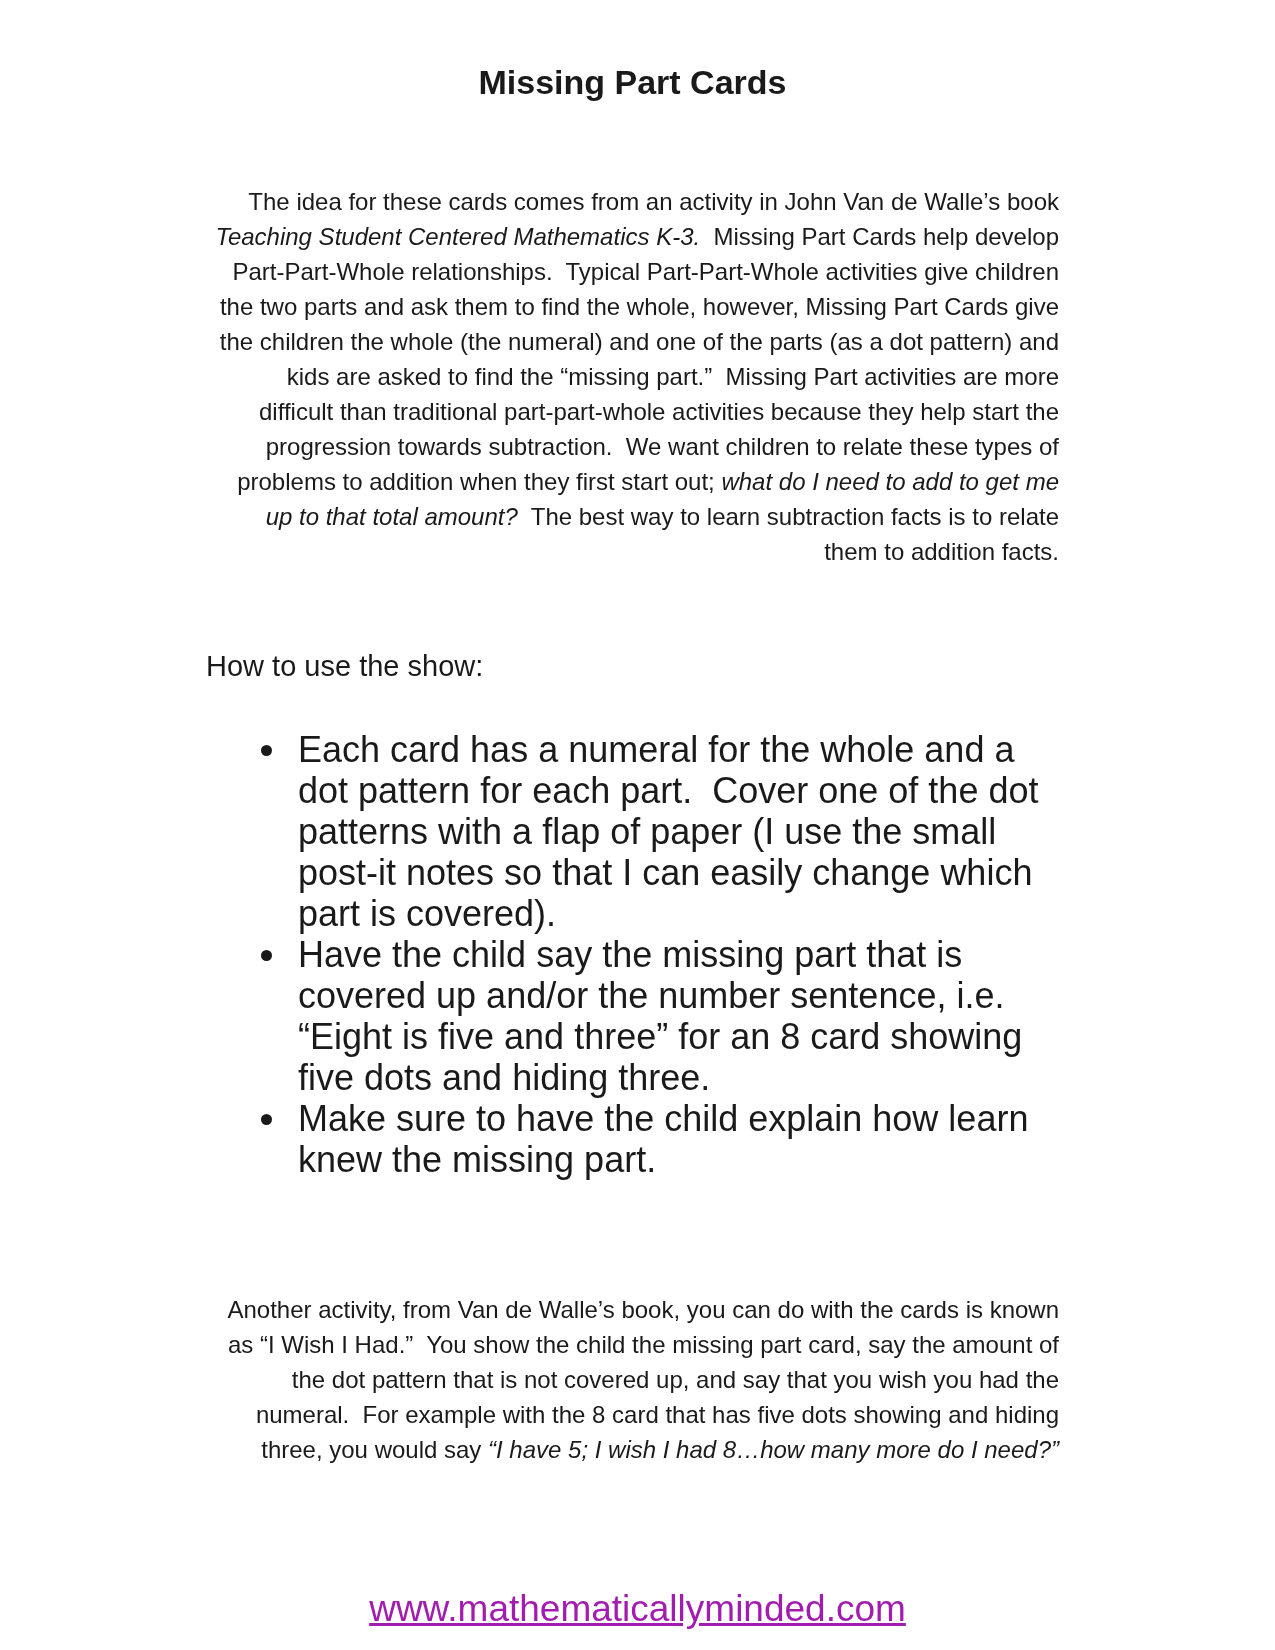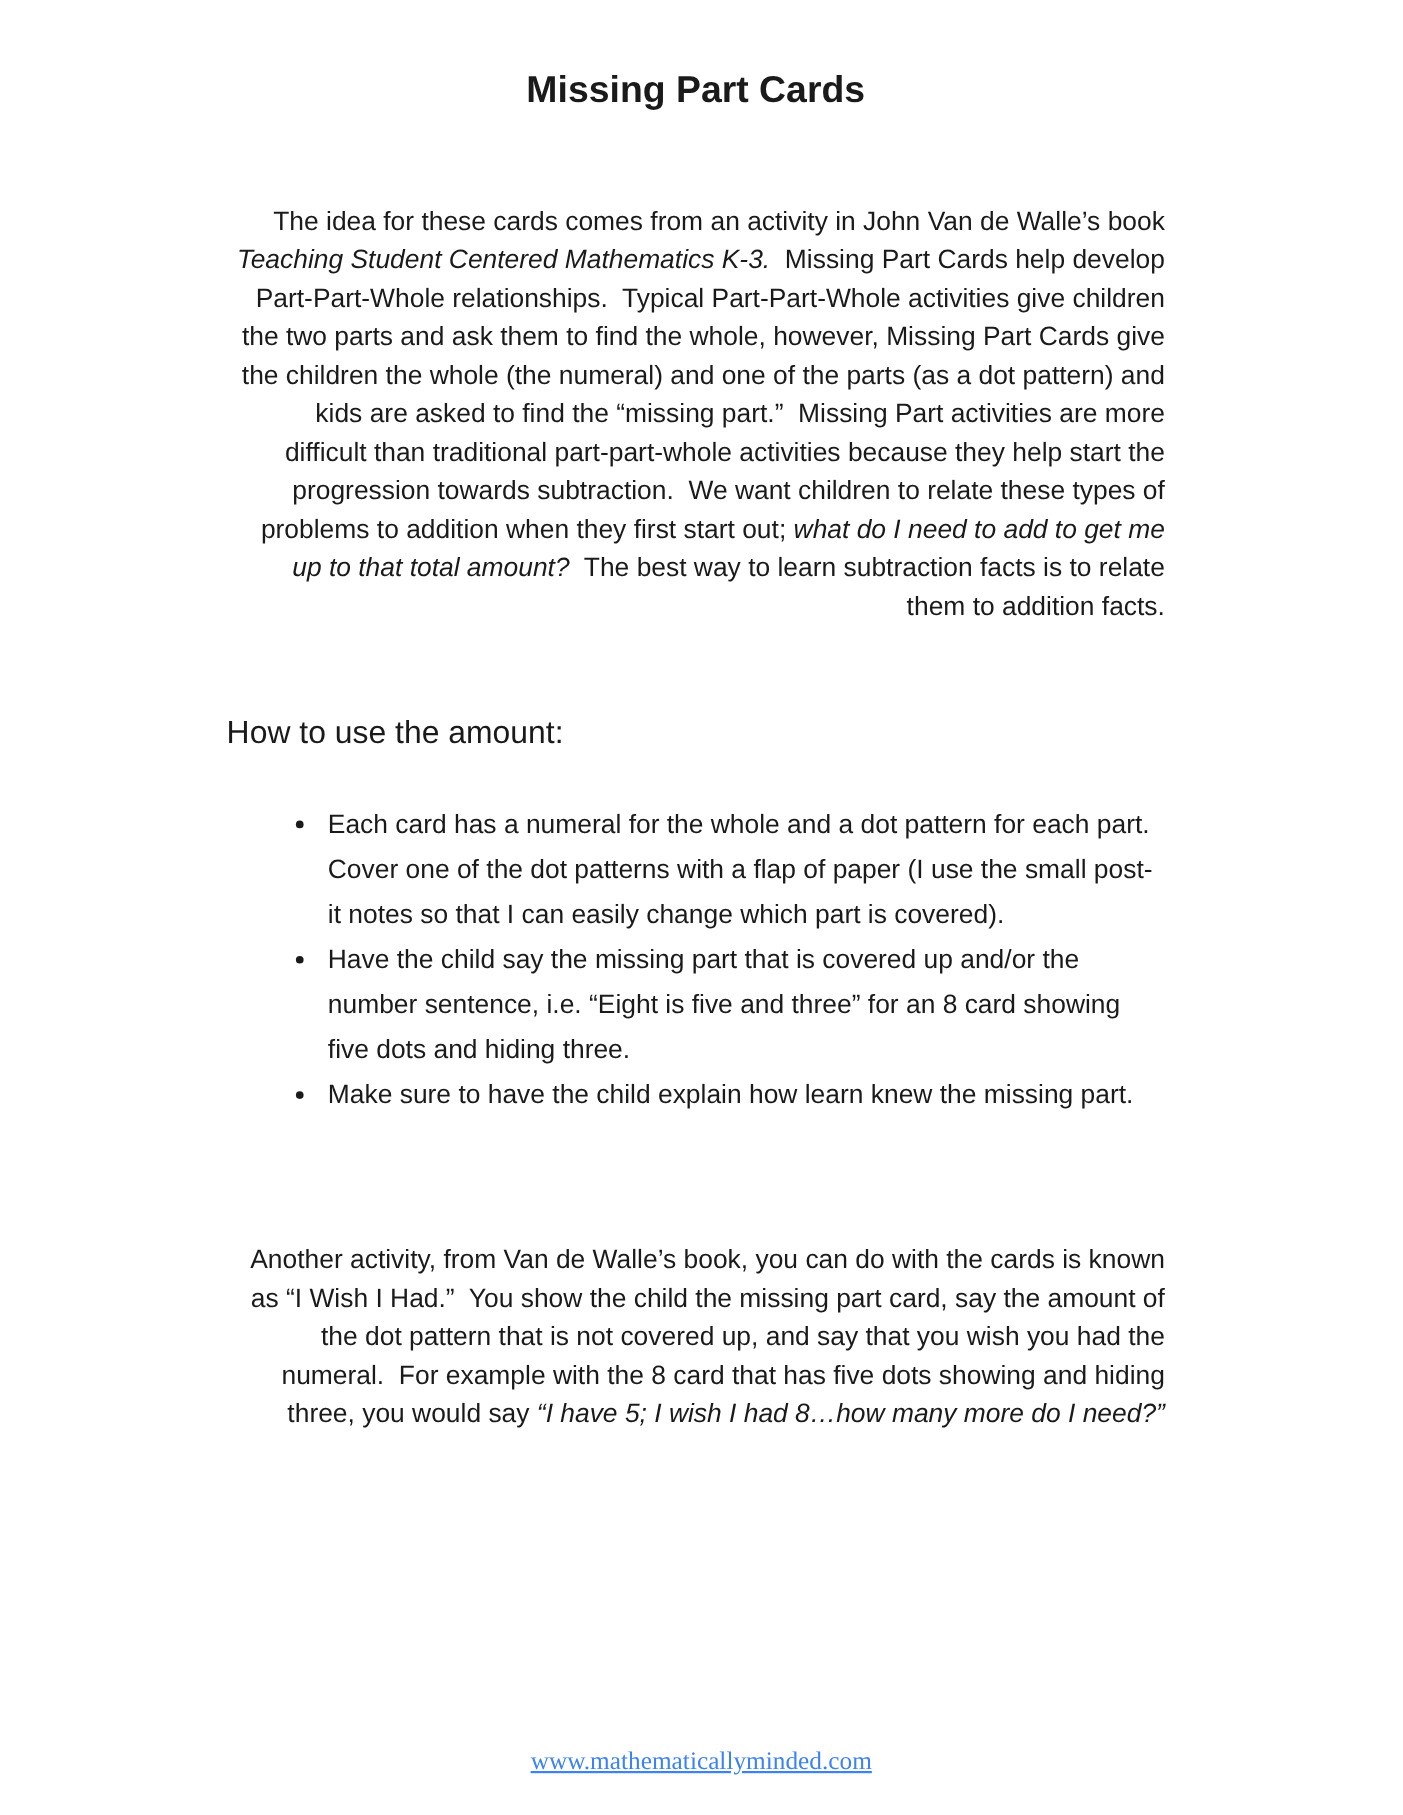--- a/index.html
+++ b/index.html
@@ -41,52 +41,52 @@
     line-height: 38px;
     font-weight: normal;
     white-space: pre-wrap;
   }
   ul.bullet-list {
     margin: 44px 0 0 0;
     padding: 0 0 0 84px;
     list-style: disc outside;
   }
   ul.bullet-list li {
-    font-size: 24px;
+    font-size: 36px;
     line-height: 41px;
     padding-left: 8px;
     white-space: pre-wrap;
   }
   .activity-para { margin-top: 112px; }
   .em { font-style: italic; }
   .footer {
     position: absolute;
     left: 0;
     right: 0;
     top: 1588px;
     text-align: center;
   }
   .footer a {
-    font-family: Liberation Serif, serif;
-    font-size: 23px;
-    color: #3b82f6;
+    font-family: Liberation Sans, sans-serif;
+    font-size: 37px;
+    color: #a21caf;
     text-decoration: underline;
     cursor: pointer;
   }
 </style>
 </head>
 <body>
 
 <div class="page">
 
   <h1 class="doc-title">Missing Part Cards</h1>
 
   <p class="para intro-para"><span>The idea for these cards comes from an activity in John Van de Walle’s book </span><span class="em">Teaching Student Centered Mathematics K-3.</span><span>  Missing Part Cards help develop Part-Part-Whole relationships.  Typical Part-Part-Whole activities give children the two parts and ask them to find the whole, however, Missing Part Cards give the children the whole (the numeral) and one of the parts (as a dot pattern) and kids are asked to find the “missing part.”  Missing Part activities are more difficult than traditional part-part-whole activities because they help start the progression towards subtraction.  We want children to relate these types of problems to addition when they first start out; </span><span class="em">what do I need to add to get me up to that total amount?</span><span>  The best way to learn subtraction facts is to relate them to addition facts.</span></p>
 
-  <h2 class="section-heading">How to use the amount:</h2>
+  <h2 class="section-heading">How to use the show:</h2>
 
   <ul class="bullet-list">
     <li><span>Each card has a numeral for the whole and a dot pattern for each part.  Cover one of the dot patterns with a flap of paper (I use the small post-it notes so that I can easily change which part is covered).</span></li>
     <li><span>Have the child say the missing part that is covered up and/or the number sentence, i.e. “Eight is five and three” for an 8 card showing five dots and hiding three.</span></li>
     <li><span>Make sure to have the child explain how learn knew the missing part.</span></li>
   </ul>
 
   <p class="para activity-para"><span>Another activity, from Van de Walle’s book, you can do with the cards is known as “I Wish I Had.”  You show the child the missing part card, say the amount of the dot pattern that is not covered up, and say that you wish you had the numeral.  For example with the 8 card that has five dots showing and hiding three, you would say </span><span class="em">“I have 5; I wish I had 8…how many more do I need?”</span></p>
 
   <div class="footer">

